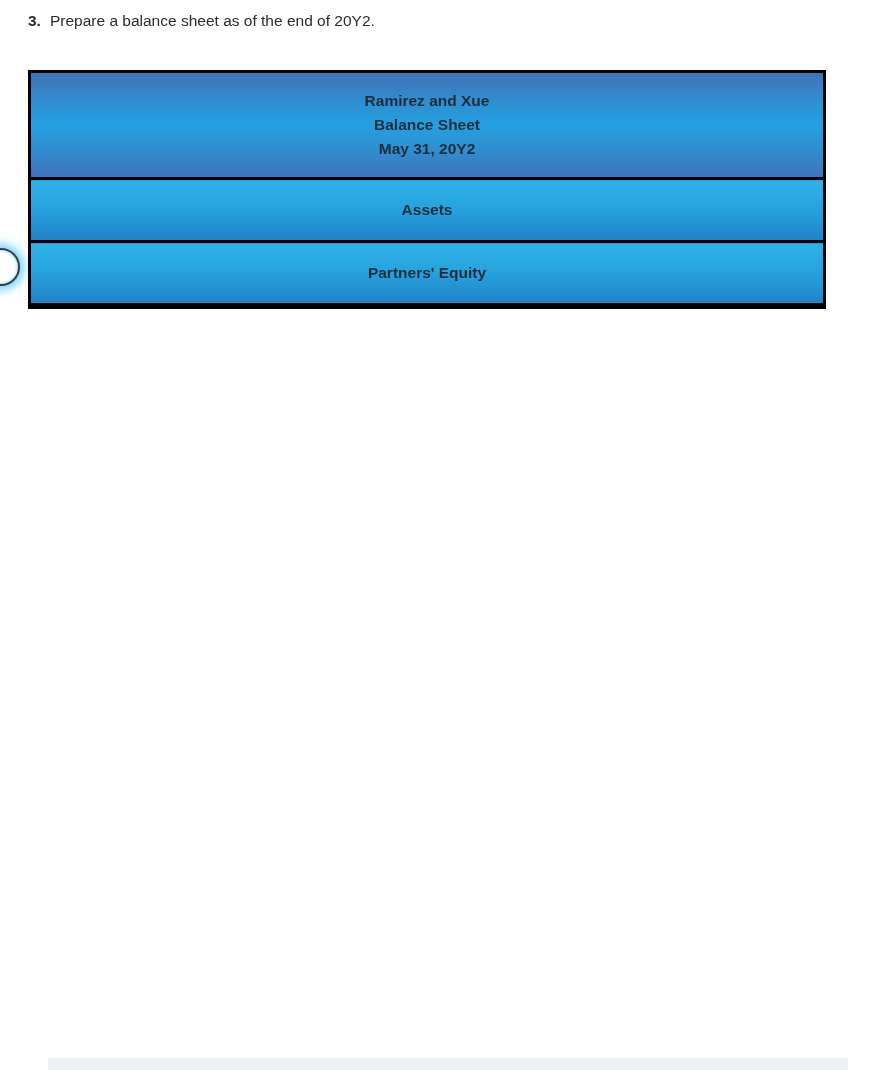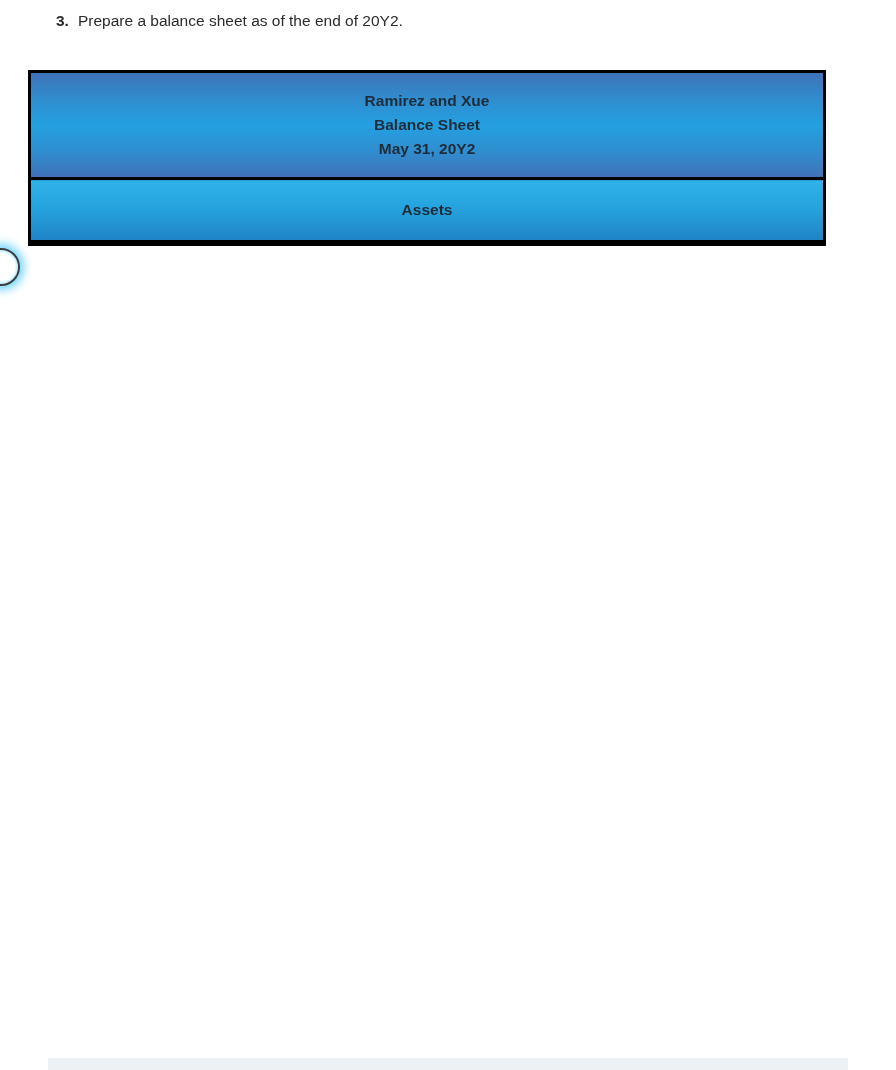--- a/index.html
+++ b/index.html
@@ -8,21 +8,21 @@
     background:#ffffff;
     font-family:"Liberation Sans", sans-serif;
     color:#3b3b3b;
     overflow:hidden;
     position:relative;
   }
 
   
   #prompt{
     position:absolute; left:28px; top:12px;
-    font-size:15.5px; color:#2b2b2b; white-space:nowrap;margin-left:28px;
+    font-size:15.5px; color:#2b2b2b; white-space:nowrap;
   }
   #prompt .qnum{font-weight:bold; margin-right:9px;}
 
   
   #edge-badge{
     position:absolute; left:-18px; top:248px;
     width:34px; height:34px; border-radius:50%;
     border:2px solid #3d3d3d;
     background:#ffffff;
     box-shadow:0 0 10px 4px #6fd3ff, 0 0 3px 1px #9ee4ff inset;
@@ -108,17 +108,20 @@
         <tr>
           <td class="title-banner" colspan="6">
             <div>Ramirez and Xue</div>
             <div>Balance Sheet</div>
             <div>May 31, 20Y2</div>
           </td>
         </tr>
         <tr>
           <td class="section-banner" colspan="6">Assets</td>
         </tr>
+        <tr>
+          <td class="section-banner" colspan="6">Partners' Equity</td>
+        </tr>
       </tbody>
   </table>
 </div>
 
 <div id="bottom-band"></div>
 
 </body></html>

